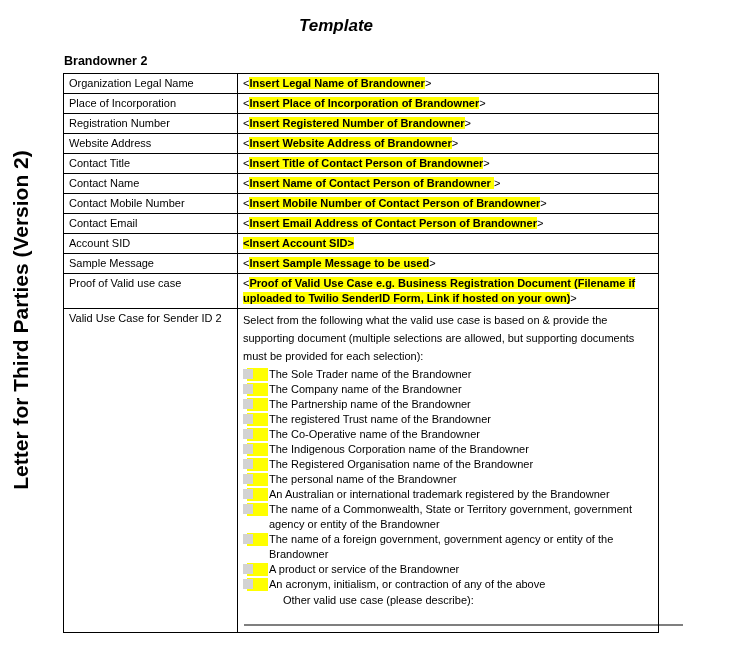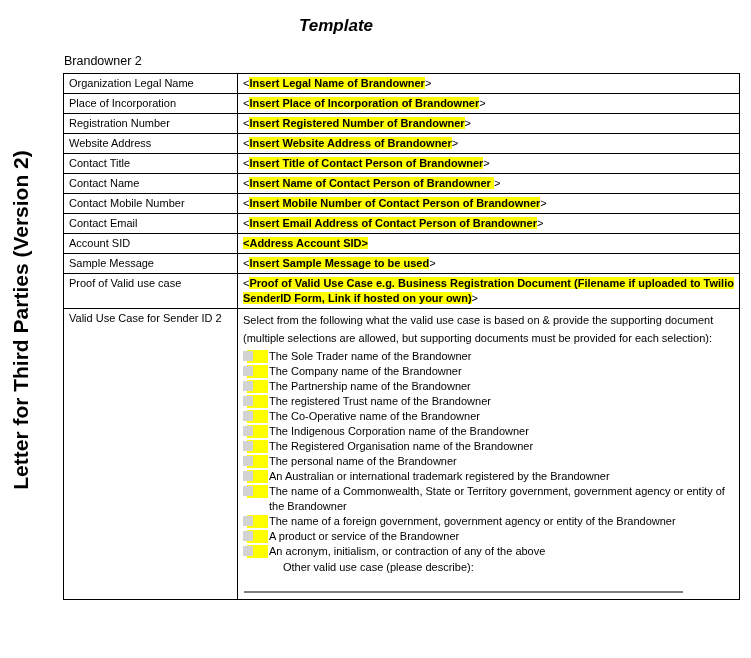--- a/index.html
+++ b/index.html
@@ -29,28 +29,28 @@
     left: 336px;
     transform: translateX(-50%);
     font-weight: bold;
     font-size: 17px;
     font-style: italic;
   }
   .section-heading {
     position: absolute;
     top: 54px;
     left: 64px;
-    font-weight: normal;
+    font-weight: bold;
     font-size: 12.5px;
   }
   table.brand-table {
     position: absolute;
     left: 63px;
     top: 73px;
-    width: 677px;
+    width: 596px;
     border-collapse: collapse;
     table-layout: fixed;
     font-size: 11px;
   }
   .brand-table td {
     border: 1.4px solid #000000;
     padding: 2px 5px;
     vertical-align: top;
     line-height: 15px;
   }
@@ -144,21 +144,21 @@
       <tr>
         <td class="lbl">Contact Mobile Number</td>
         <td class="val"><span class="pln">&lt;</span><span class="hl">Insert Mobile Number of Contact Person of Brandowner</span><span class="pln">&gt;</span></td>
       </tr>
       <tr>
         <td class="lbl">Contact Email</td>
         <td class="val"><span class="pln">&lt;</span><span class="hl">Insert Email Address of Contact Person of Brandowner</span><span class="pln">&gt;</span></td>
       </tr>
       <tr>
         <td class="lbl">Account SID</td>
-        <td class="val full-hl"><span class="pln">&lt;</span><span class="hl">Address Account SID</span><span class="pln">&gt;</span></td>
+        <td class="val full-hl"><span class="pln">&lt;</span><span class="hl">Insert Account SID</span><span class="pln">&gt;</span></td>
       </tr>
       <tr>
         <td class="lbl">Sample Message</td>
         <td class="val"><span class="pln">&lt;</span><span class="hl">Insert Sample Message to be used</span><span class="pln">&gt;</span></td>
       </tr>
       <tr>
         <td class="lbl">Proof of Valid use case</td>
         <td class="val"><span class="pln">&lt;</span><span class="hl">Proof of Valid Use Case e.g. Business Registration Document (Filename if uploaded to Twilio SenderID Form, Link if hosted on your own)</span><span class="pln">&gt;</span></td>
       </tr>
       <tr>

